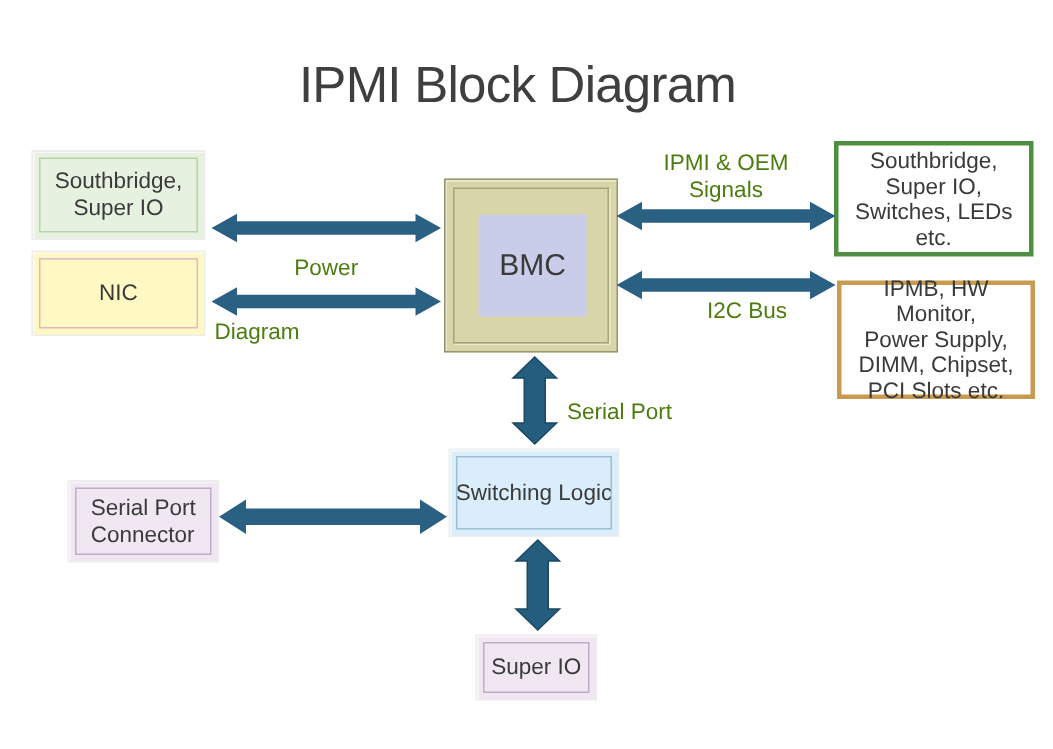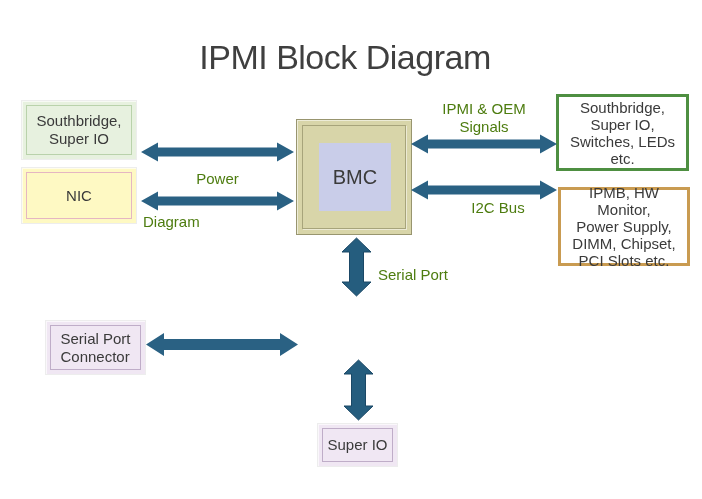--- a/index.html
+++ b/index.html
@@ -78,20 +78,23 @@
 etc.</span>
   </div>
 
   <div class="node node-outline outline-orange" style="left:558px;top:187px;width:126px;height:73px;">
     <span class="lbl">IPMB, HW Monitor,
 Power Supply,
 DIMM, Chipset,
 PCI Slots etc.</span>
   </div>
 
+  <div class="node node-blue" style="left:300px;top:300px;width:112px;height:57px;">
+    <span class="lbl">Switching Logic</span>
+  </div>
 
   <div class="node node-lav" style="left:46px;top:321px;width:99px;height:53px;">
     <span class="lbl">Serial Port
 Connector</span>
   </div>
 
   <div class="node node-lav" style="left:318px;top:424px;width:79px;height:42px;">
     <span class="lbl">Super IO</span>
   </div>
 

